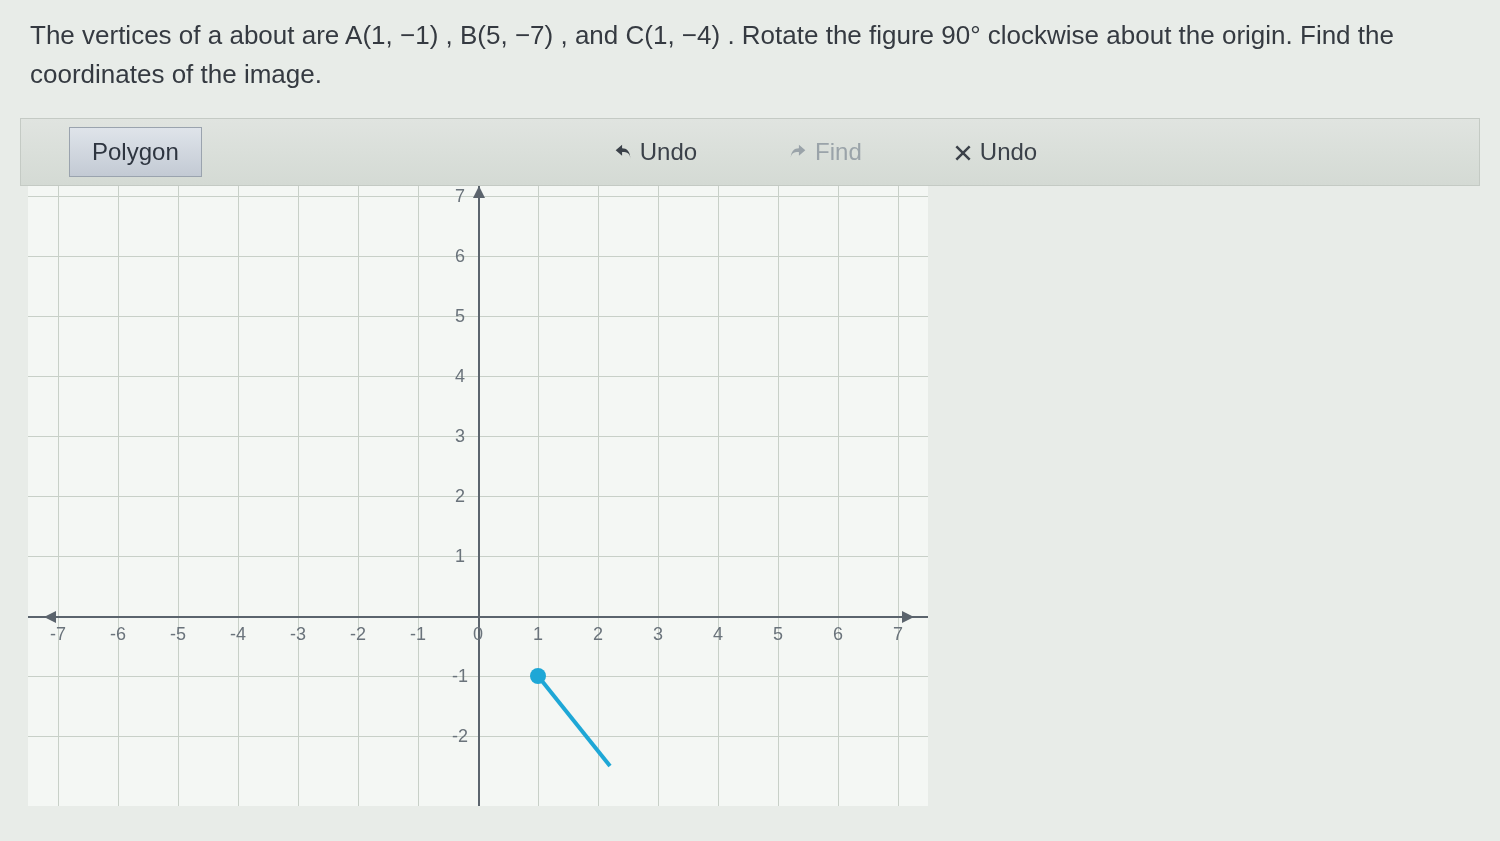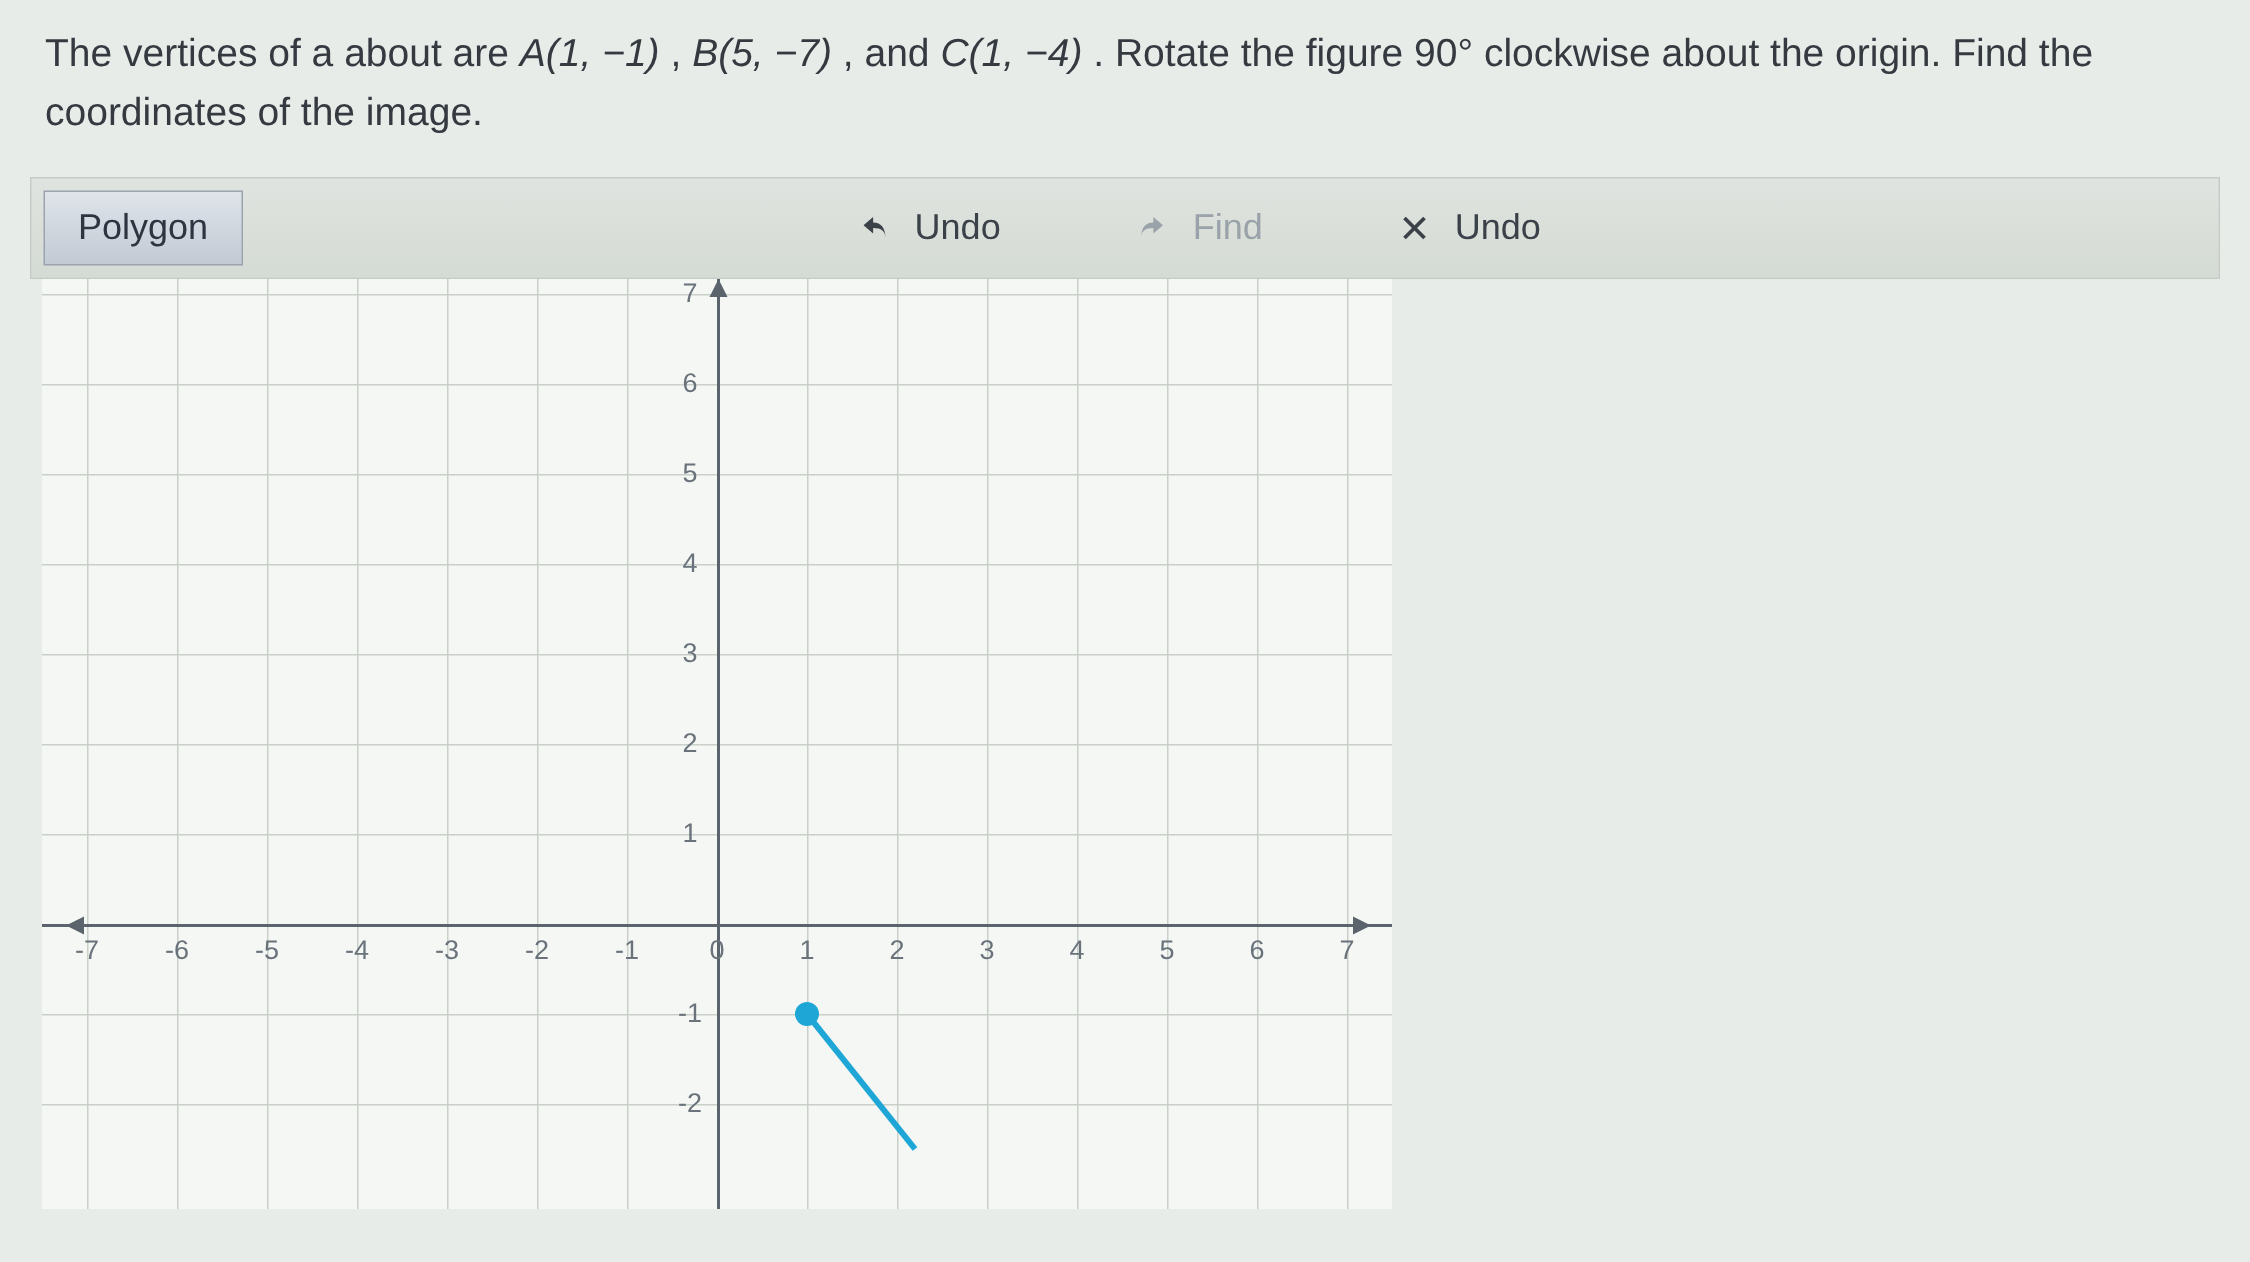--- a/index.html
+++ b/index.html
@@ -12,41 +12,42 @@
       color: #2a2e33;
       position: relative;
     }
     .prompt {
       font-size: 26px;
       line-height: 1.5;
       color: #353a41;
       margin-bottom: 20px;
       padding: 4px 10px;
     }
-    .prompt .math { font-style: italic; }
+    .prompt .math { }
     .toolbar {
       display: flex;
       gap: 70px;
       align-items: center;
       padding: 8px 0 8px 8px;
       background: linear-gradient(#e0e4e0,#d4dad4);
       border: 1px solid #c4cac4;
     }
     .polygon-btn {
       background: linear-gradient(#dfe4ea, #c3cad4);
       border: 1px solid #9aa3ae;
       color: #2e3540;
       font-size: 24px;
       padding: 10px 22px;
       cursor: pointer;
+      margin-left: 40px;
     }
     .tool-btn {
       display: inline-flex;
       align-items: center;
-      gap: 16px;
+      gap: 6px;
       border: none;
       background: transparent;
       font-size: 24px;
       color: #3b4149;
       cursor: pointer;
       padding: 6px 10px;
     }
     .tool-btn.disabled { color: #9aa3a9; cursor: default; }
     .icon { display:inline-block; width:22px; height:22px; }
     .graph-wrap {

